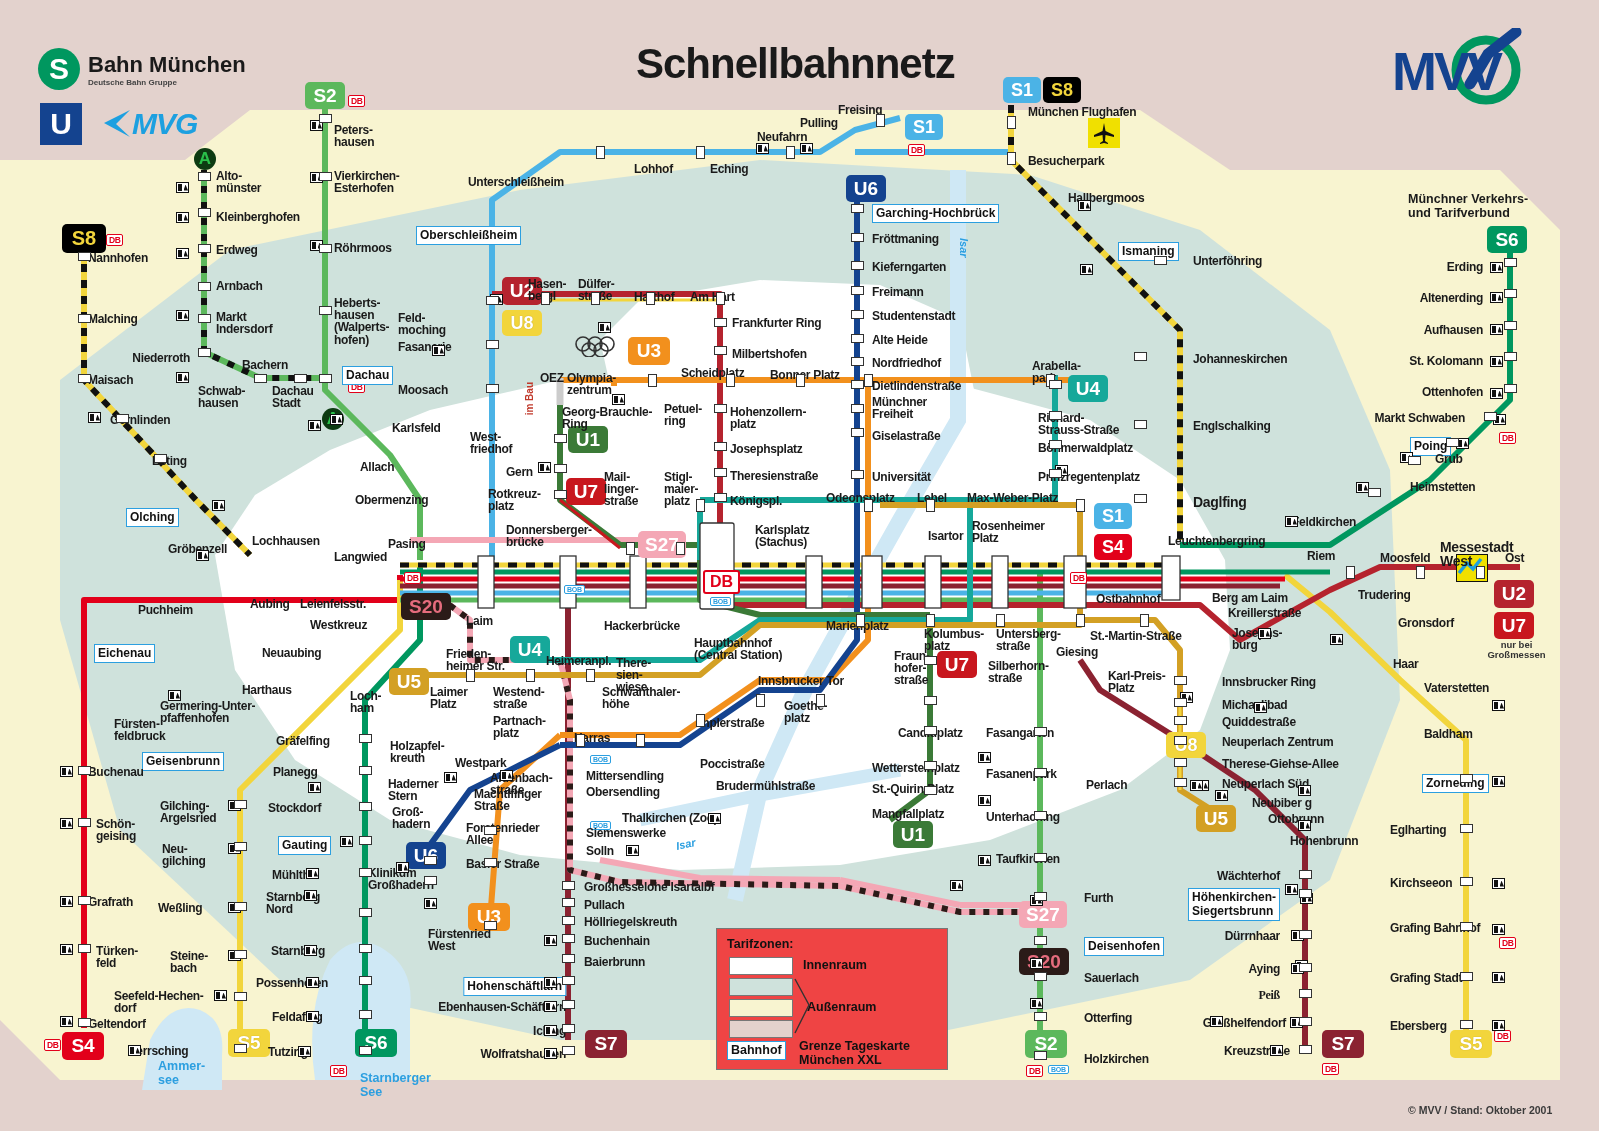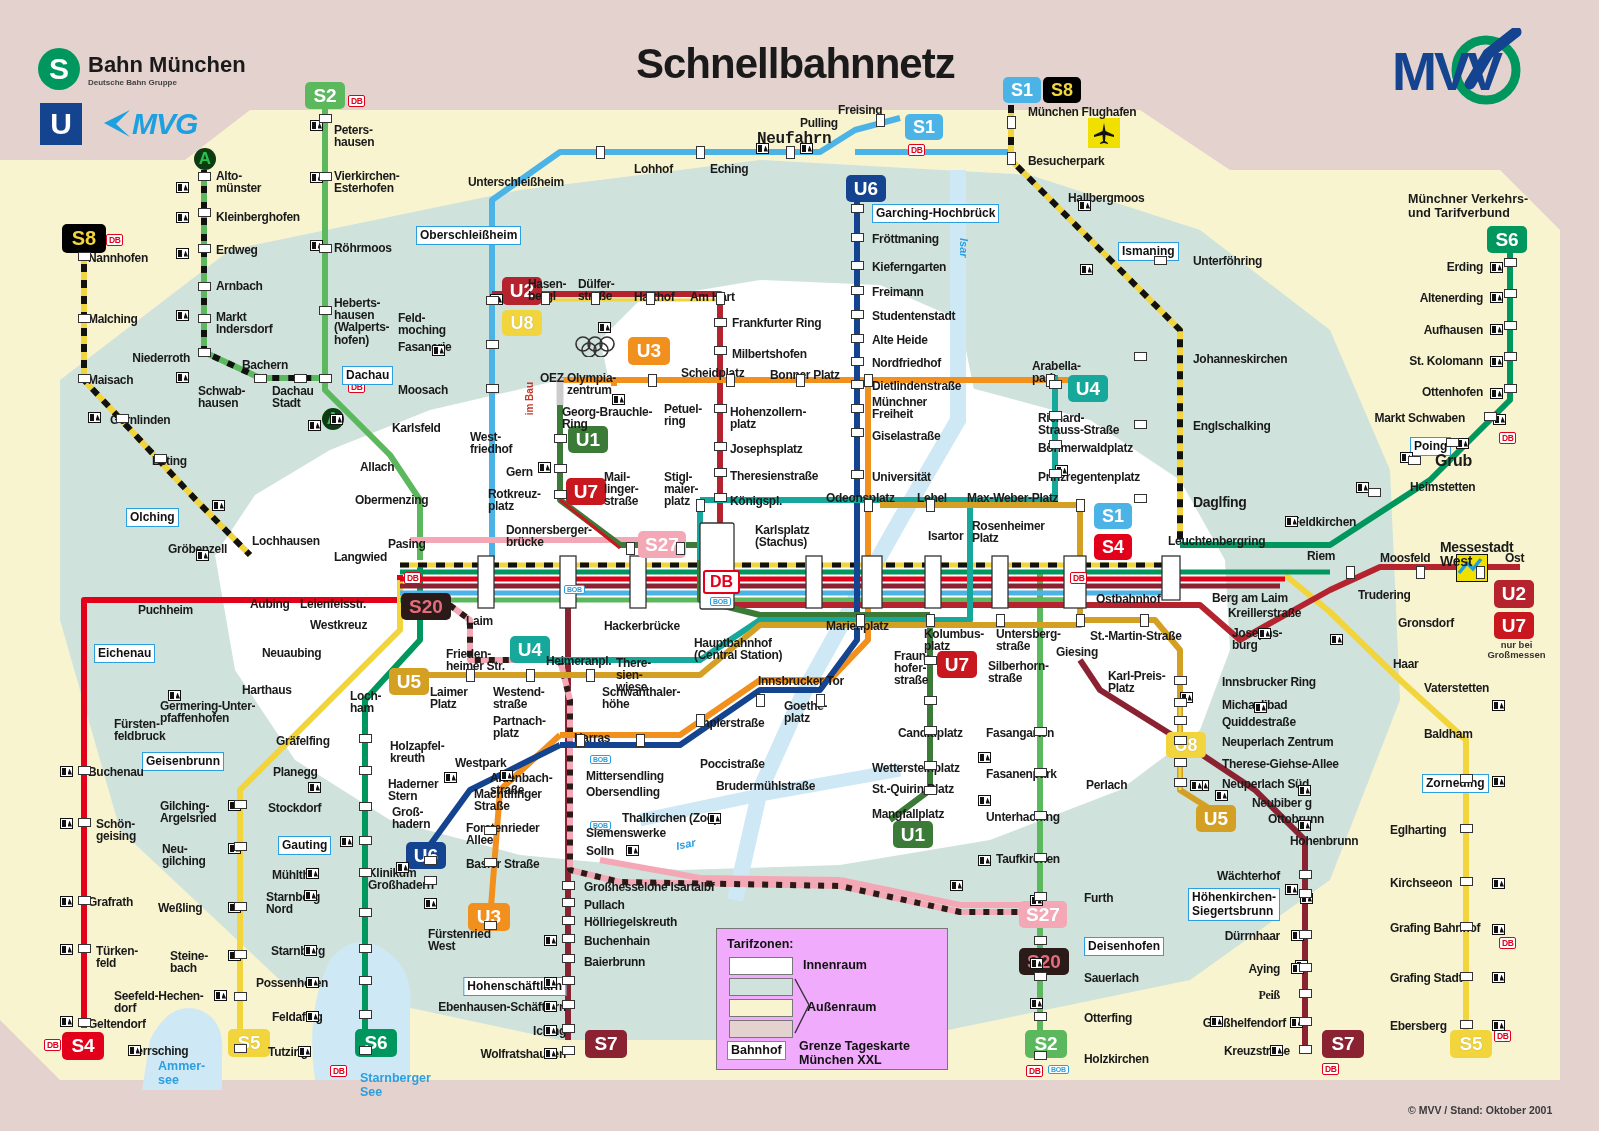--- a/index.html
+++ b/index.html
@@ -20,21 +20,21 @@
   .dbmark{position:absolute;border:1.3px solid #e2001a;color:#e2001a;background:#fff;
           font-size:8.5px;font-weight:bold;padding:0px 2px;border-radius:2px;letter-spacing:-0.5px;}
   .bobmark{position:absolute;border:1.2px solid #2c9fe0;color:#2c9fe0;background:#fff;
           font-size:7px;font-weight:bold;padding:0px 2px;border-radius:2px;letter-spacing:-0.3px;}
   .pr{position:absolute;width:13px;height:11px;background:#fff;border:1.3px solid #111;
       box-sizing:border-box;}
   .pr:after{content:"";position:absolute;left:1px;top:1px;width:4px;height:7px;background:#111;}
   .pr:before{content:"";position:absolute;left:6.5px;top:1.5px;width:4.5px;height:6px;
       background:#111;clip-path:polygon(0 100%,45% 0,100% 100%);}
   .title{position:absolute;font-size:42px;font-weight:bold;color:#1a1a1a;letter-spacing:-1px;}
-  .legendbox{position:absolute;background:#f0abfc;border:1.3px solid #777;}
+  .legendbox{position:absolute;background:#ef4444;border:1.3px solid #777;}
   .legsw{position:absolute;border:1.1px solid #777;}
   .legtxt{position:absolute;font-size:12.5px;font-weight:bold;color:#111;}
   .olymp{position:absolute;}
   .mvvtxt{position:absolute;font-size:12.5px;font-weight:bold;color:#1a1a1a;line-height:1.15;}
   .copy{position:absolute;font-size:10.5px;font-weight:bold;color:#3a3a3a;}
   .aicon{position:absolute;width:22px;height:22px;border-radius:50%;background:#0d3b12;
      color:#2ac14a;font-size:17px;font-weight:bold;display:flex;align-items:center;justify-content:center;}
   .imbau{position:absolute;font-size:10px;font-weight:bold;color:#c0392b;
      writing-mode:vertical-rl;transform:rotate(180deg);}
   .isar{position:absolute;font-size:11px;font-weight:bold;color:#2c9fe0;font-style:italic;}
@@ -486,21 +486,21 @@
       <div class="lbl s12 " style="left: 770px; top: 369px; font-size: 12px; white-space: pre;">Bonner Platz</div>
       <div class="lbl s12 " style="left: 730px; top: 406px; font-size: 12px; white-space: pre;">Hohenzollern-
 platz</div>
       <div class="lbl s12 " style="left: 730px; top: 443px; font-size: 12px; white-space: pre;">Josephsplatz</div>
       <div class="lbl s12 " style="left: 730px; top: 470px; font-size: 12px; white-space: pre;">Theresienstraße</div>
       <div class="lbl s12 " style="left: 730px; top: 495px; font-size: 12px; white-space: pre;">Königspl.</div>
       <div class="lbl s12 " style="left: 468px; top: 176px; font-size: 12px; white-space: pre;">Unterschleißheim</div>
       <div class="xxl " style="left: 416px; top: 226px; font-size: 12px; white-space: pre;">Oberschleißheim</div>
       <div class="lbl s12 " style="left: 634px; top: 163px; font-size: 12px; white-space: pre;">Lohhof</div>
       <div class="lbl s12 " style="left: 710px; top: 163px; font-size: 12px; white-space: pre;">Eching</div>
-      <div class="lbl s12 " style="left: 757px; top: 131px; font-size: 16px; white-space: pre; font-family: Liberation Mono, monospace;">Neufahrn</div>
+      <div class="lbl s12 " style="left: 757px; top: 131px; font-size: 12px; white-space: pre;">Neufahrn</div>
       <div class="lbl s12 " style="left: 800px; top: 117px; font-size: 12px; white-space: pre;">Pulling</div>
       <div class="lbl s12 " style="left: 838px; top: 104px; font-size: 12px; white-space: pre;">Freising</div>
       <div class="lbl s12 " style="left: 1028px; top: 106px; font-size: 12px; white-space: pre;">München Flughafen</div>
       <div class="lbl s12 " style="left: 1028px; top: 155px; font-size: 12px; white-space: pre;">Besucherpark</div>
       <div class="lbl s12 " style="left: 1068px; top: 192px; font-size: 12px; white-space: pre;">Hallbergmoos</div>
       <div class="xxl " style="left: 1118px; top: 242px; font-size: 12px; white-space: pre;">Ismaning</div>
       <div class="lbl s12 " style="left: 1193px; top: 255px; font-size: 12px; white-space: pre;">Unterföhring</div>
       <div class="lbl s12 " style="left: 1193px; top: 353px; font-size: 12px; white-space: pre;">Johanneskirchen</div>
       <div class="lbl s12 " style="left: 1193px; top: 420px; font-size: 12px; white-space: pre;">Englschalking</div>
       <div class="lbl s12 " style="left: 1193px; top: 495px; font-size: 14px; white-space: pre;">Daglfing</div>
@@ -531,21 +531,21 @@
       <div class="lbl s12 " style="left: 928px; top: 530px; font-size: 12px; white-space: pre;">Isartor</div>
       <div class="lbl s12 " style="left: 972px; top: 520px; font-size: 12px; white-space: pre;">Rosenheimer
 Platz</div>
       <div class="lbl s12 r" style="left: 1483px; top: 261px; font-size: 12px; white-space: pre;">Erding</div>
       <div class="lbl s12 r" style="left: 1483px; top: 292px; font-size: 12px; white-space: pre;">Altenerding</div>
       <div class="lbl s12 r" style="left: 1483px; top: 324px; font-size: 12px; white-space: pre;">Aufhausen</div>
       <div class="lbl s12 r" style="left: 1483px; top: 355px; font-size: 12px; white-space: pre;">St. Kolomann</div>
       <div class="lbl s12 r" style="left: 1483px; top: 386px; font-size: 12px; white-space: pre;">Ottenhofen</div>
       <div class="lbl s12 r" style="left: 1465px; top: 412px; font-size: 12px; white-space: pre;">Markt Schwaben</div>
       <div class="xxl " style="left: 1410px; top: 437px; font-size: 12px; white-space: pre;">Poing</div>
-      <div class="lbl s12 " style="left: 1435px; top: 453px; font-size: 16px; white-space: pre;">Grub</div>
+      <div class="lbl s12 " style="left: 1435px; top: 453px; font-size: 12px; white-space: pre;">Grub</div>
       <div class="lbl s12 " style="left: 1410px; top: 481px; font-size: 12px; white-space: pre;">Heimstetten</div>
       <div class="lbl s12 " style="left: 1292px; top: 516px; font-size: 12px; white-space: pre;">Feldkirchen</div>
       <div class="lbl s12 " style="left: 1307px; top: 550px; font-size: 12px; white-space: pre;">Riem</div>
       <div class="lbl s12 " style="left: 1380px; top: 552px; font-size: 12px; white-space: pre;">Moosfeld</div>
       <div class="lbl s12 " style="left: 1440px; top: 540px; font-size: 14px; white-space: pre;">Messestadt
 West</div>
       <div class="lbl s12 " style="left: 1505px; top: 552px; font-size: 12px; white-space: pre;">Ost</div>
       <div class="lbl s12 " style="left: 1358px; top: 589px; font-size: 12px; white-space: pre;">Trudering</div>
       <div class="lbl s12 " style="left: 1398px; top: 617px; font-size: 12px; white-space: pre;">Gronsdorf</div>
       <div class="lbl s12 " style="left: 1393px; top: 658px; font-size: 12px; white-space: pre;">Haar</div>

